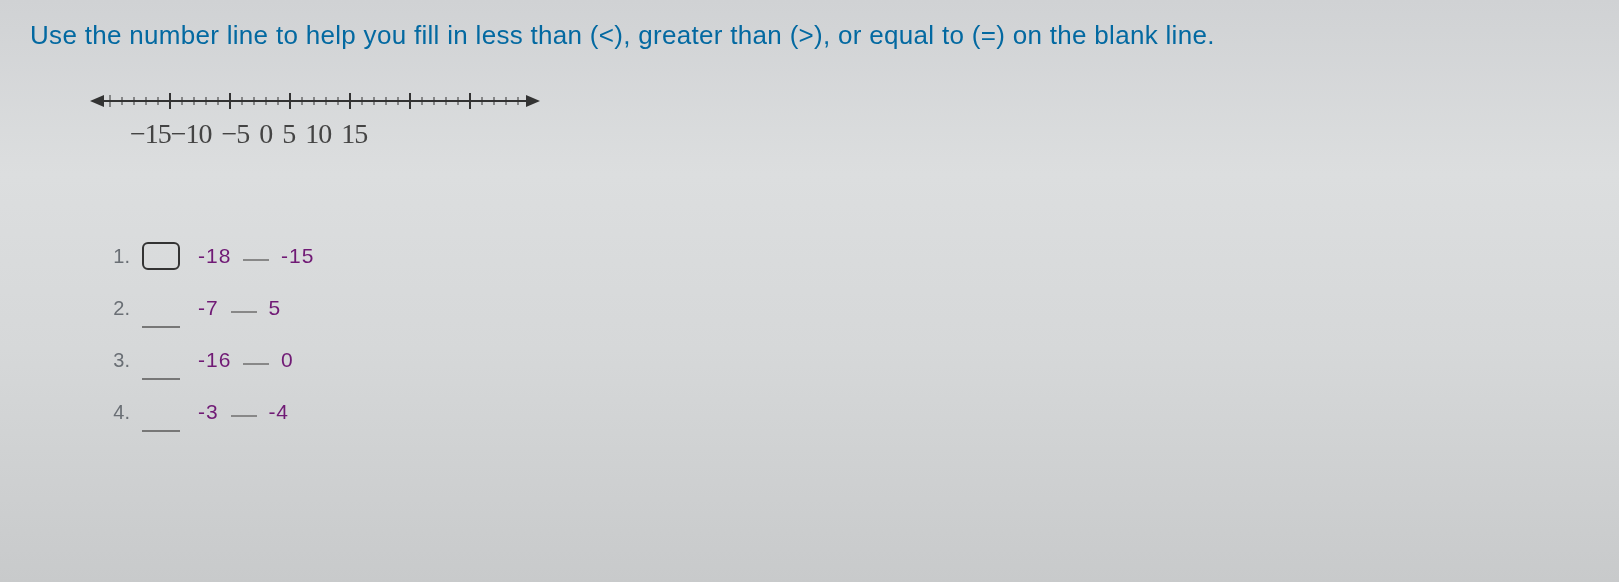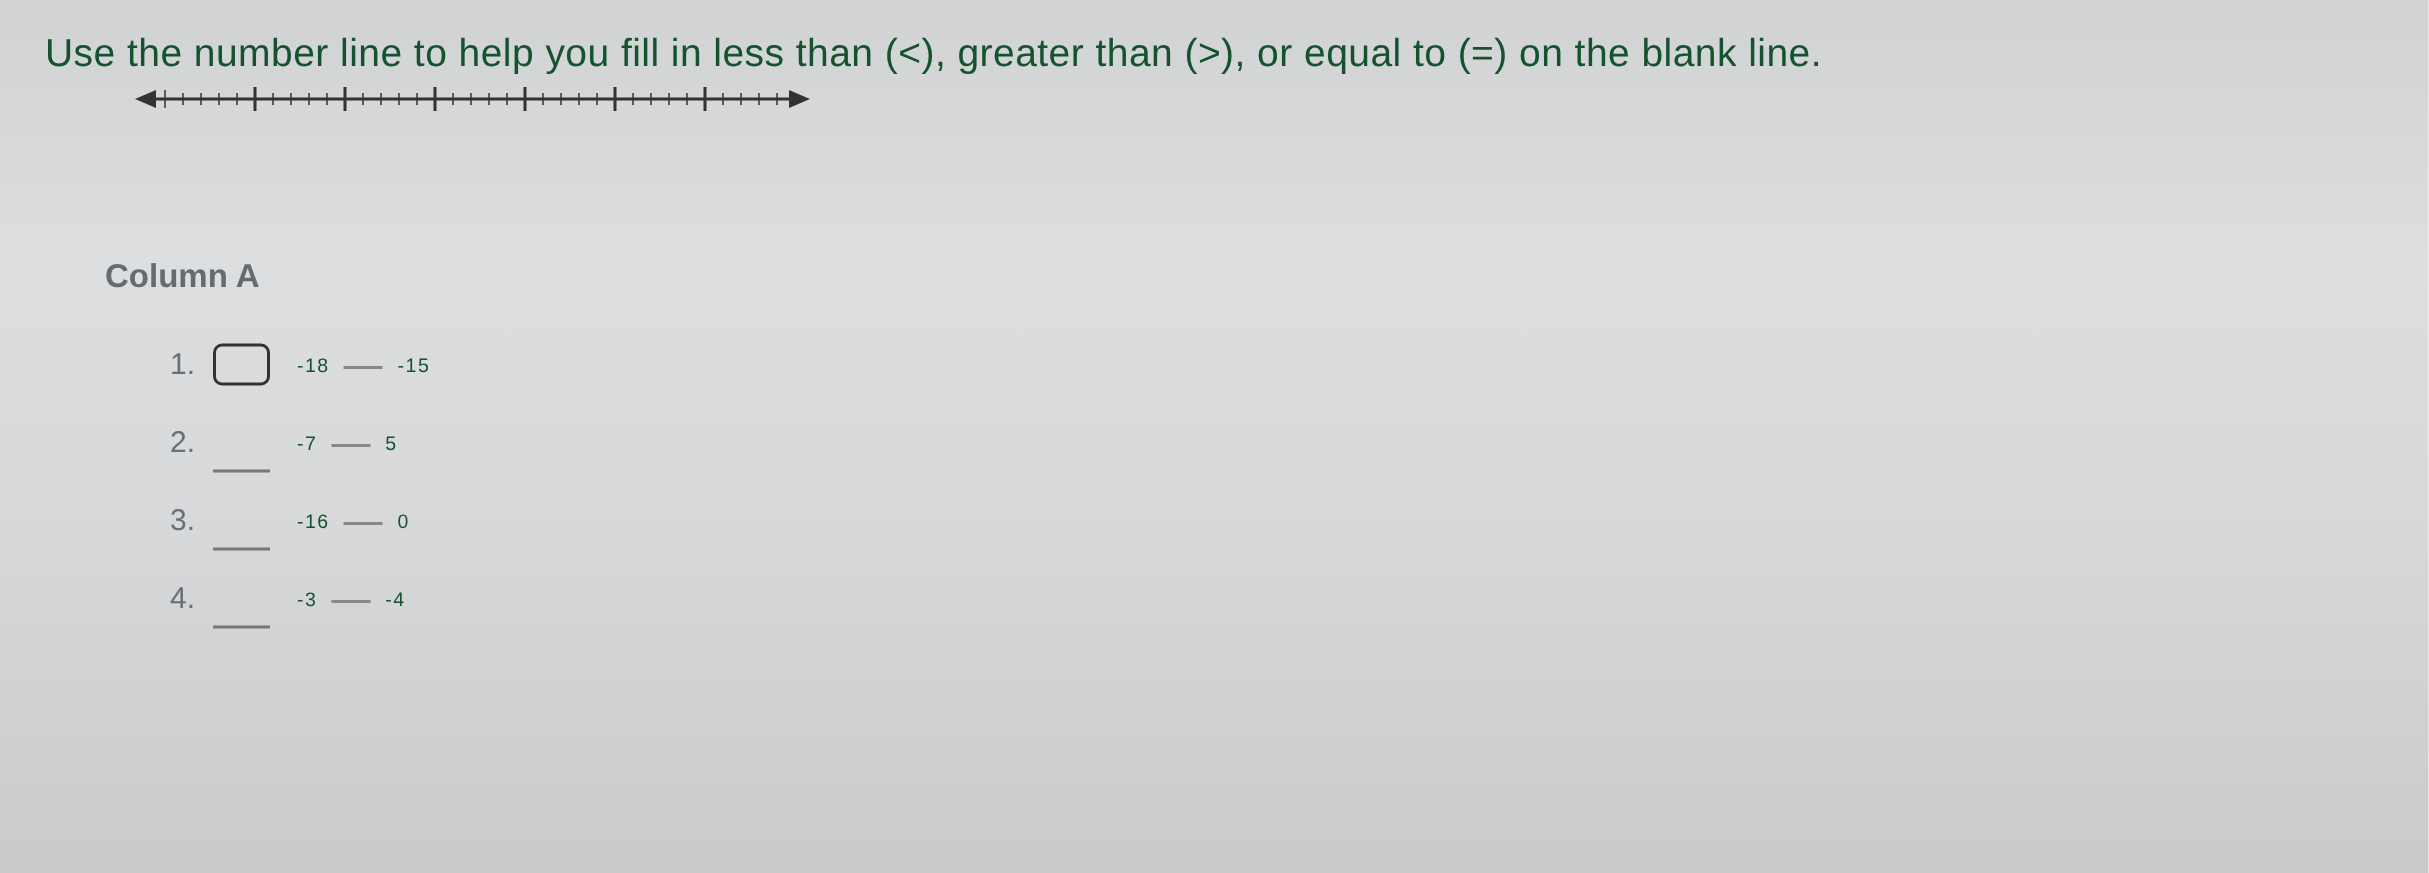--- a/index.html
+++ b/index.html
@@ -7,21 +7,22 @@
       font-family: Arial, Helvetica, sans-serif;
       background: linear-gradient(180deg, #d0d2d4 0%, #dcdedf 30%, #d6d8d9 60%, #c8cacb 100%);
       width: 1619px;
       height: 582px;
       padding: 20px 30px;
       color: #555a60;
       position: relative;
     }
     .instructions {
       font-size: 26px;
-      color: #14532d;
+      color: #0369a1;
+      margin-bottom: 35px;
       letter-spacing: 0.3px;
     }
     .number-line {
       margin-left: 60px;
       margin-bottom: 90px;
     }
     .nl-svg {
       display: block;
     }
     .nl-labels {
@@ -72,22 +73,22 @@
     .answer-line {
       display: inline-block;
       width: 38px;
       height: 28px;
       border-bottom: 2px solid #777;
       margin-right: 18px;
       position: relative;
       top: 6px;
     }
     .prompt {
-      font-size: 13px;
-      color: #14532d;
+      font-size: 21px;
+      color: #701a75;
       letter-spacing: 1px;
     }
     .blank {
       display: inline-block;
       width: 26px;
       border-bottom: 2px solid #888;
       margin: 0 5px;
       vertical-align: baseline;
       position: relative;
       top: -2px;
@@ -143,26 +144,26 @@
         <line x1="344" y1="11" x2="344" y2="19"></line>
         <line x1="356" y1="11" x2="356" y2="19"></line>
         <line x1="368" y1="11" x2="368" y2="19"></line>
       <line x1="380" y1="7" x2="380" y2="23" stroke-width="2"></line>
         <line x1="392" y1="11" x2="392" y2="19"></line>
         <line x1="404" y1="11" x2="404" y2="19"></line>
         <line x1="416" y1="11" x2="416" y2="19"></line>
         <line x1="428" y1="11" x2="428" y2="19"></line>
     </g>
   </svg>
+  <div class="nl-labels">−15−10 −5   0    5   10  15</div>
 </div>
 
 <div class="columns">
 
   <div class="colA">
-    <div class="col-title">Column A</div>
     <div class="colA-rows">
 
       <div class="row">
         <span class="row-num">1.</span>
         <span class="answer-box"></span>
         <span class="prompt">
           <span>-18</span>
           <span class="blank"></span>
           <span>-15</span>
         </span>

